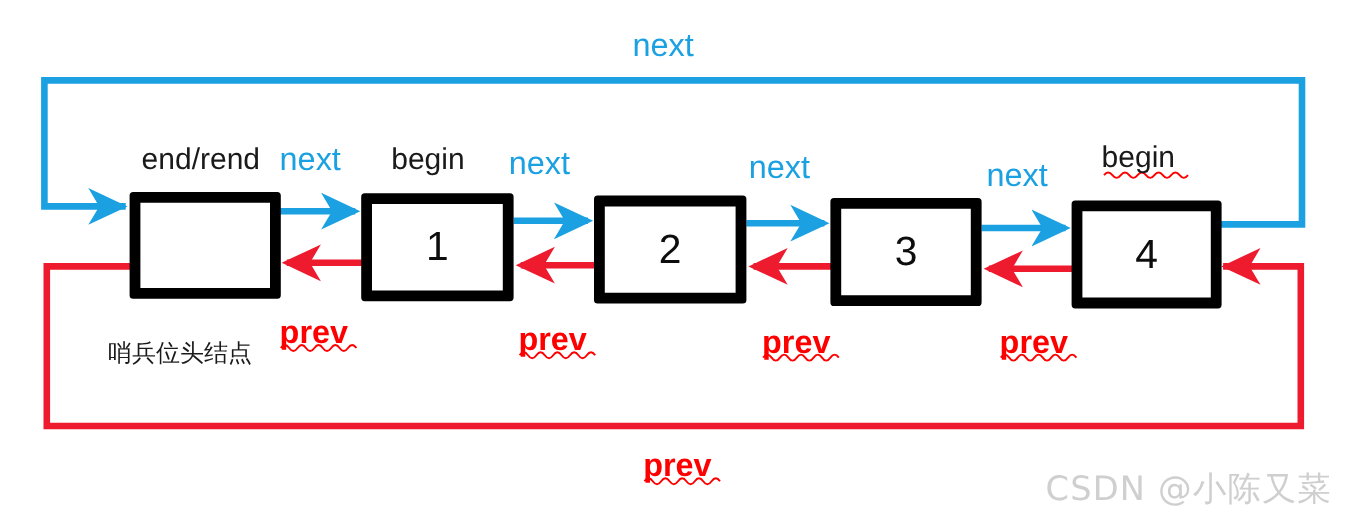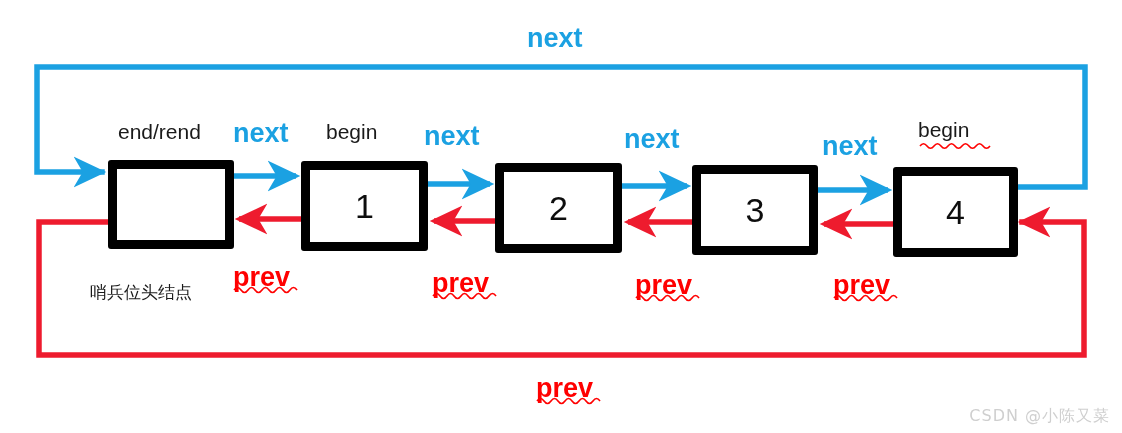--- a/index.html
+++ b/index.html
@@ -43,49 +43,49 @@
     font-weight: 400;
   }
   .lbl {
     position: absolute;
     white-space: nowrap;
     line-height: 1;
     z-index: 4;
   }
   .lbl-next {
     color: #1ba1e2;
-    font-weight: bold;
+    font-weight: normal;
     font-size: 27px;
     font-family: "Liberation Sans", sans-serif;
   }
   .lbl-prev {
     color: #ff0000;
     font-weight: bold;
     font-size: 27px;
     font-family: "Liberation Sans", sans-serif;
     border-bottom: 0;
   }
   .lbl-plain {
     color: #1a1a1a;
-    font-size: 21px;
+    font-size: 25px;
     font-family: "Liberation Sans", sans-serif;
     font-weight: 400;
   }
   .lbl-cjk {
     color: #1a1a1a;
-    font-size: 17px;
+    font-size: 20px;
     font-family: "DejaVu Sans", sans-serif;
     font-weight: 400;
   }
   .watermark {
     position: absolute;
     right: 12px;
     bottom: 6px;
     color: #cfcfcf;
-    font-size: 16px;
+    font-size: 28px;
     font-family: "DejaVu Sans", sans-serif;
     letter-spacing: 1px;
     z-index: 6;
     white-space: nowrap;
   }
 </style>
 </head>
 <body>
 
 <div id="canvas">

